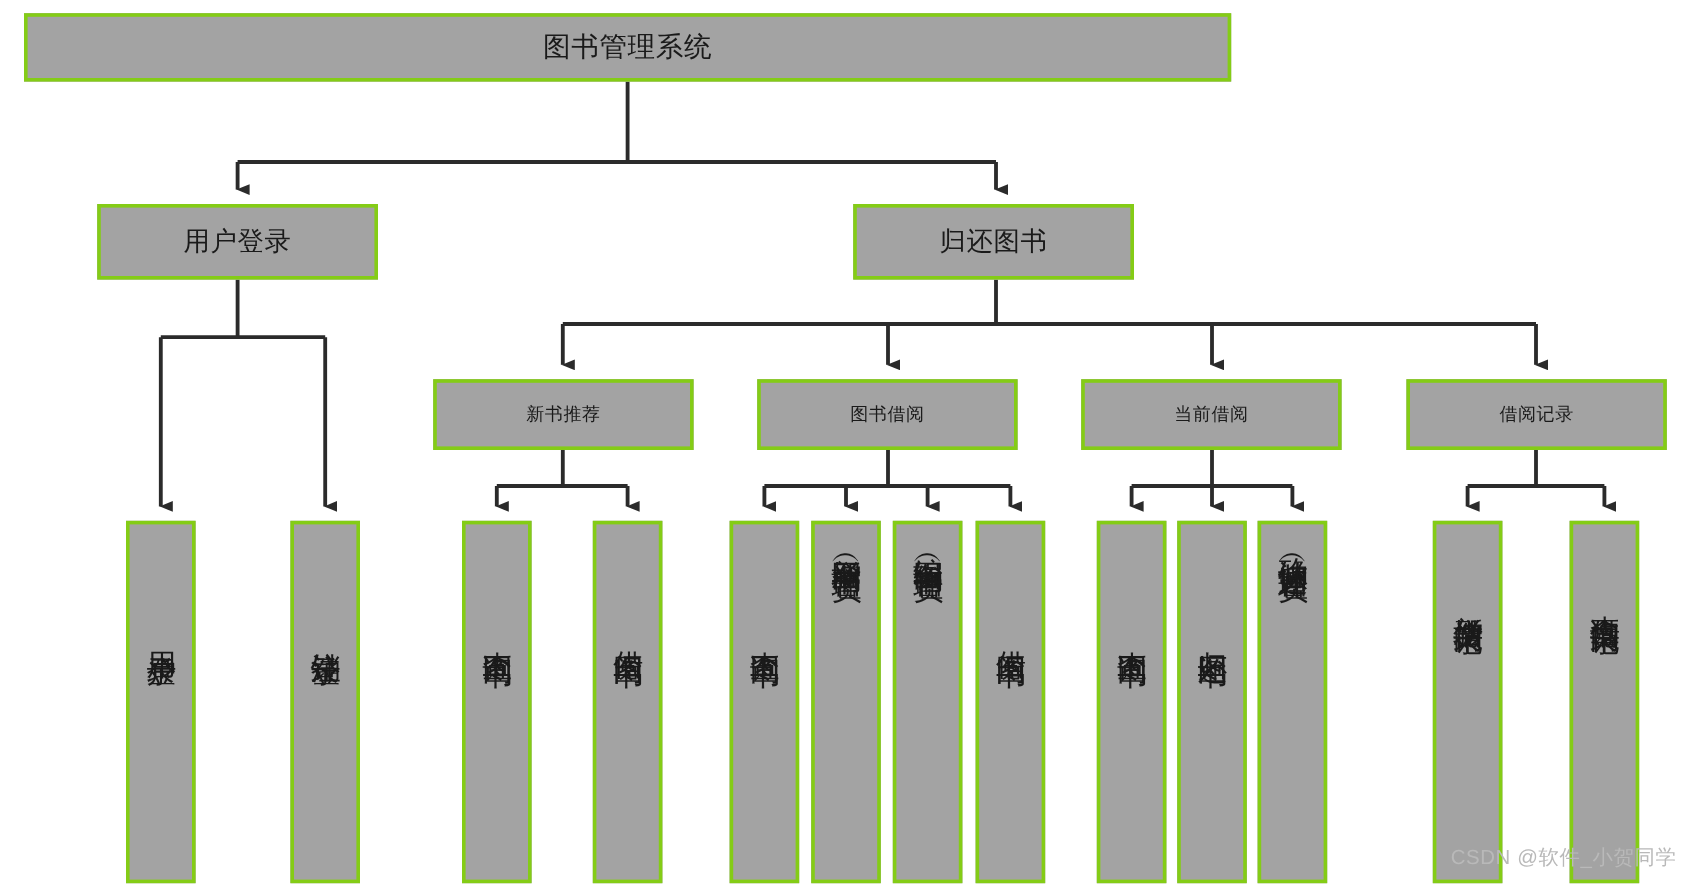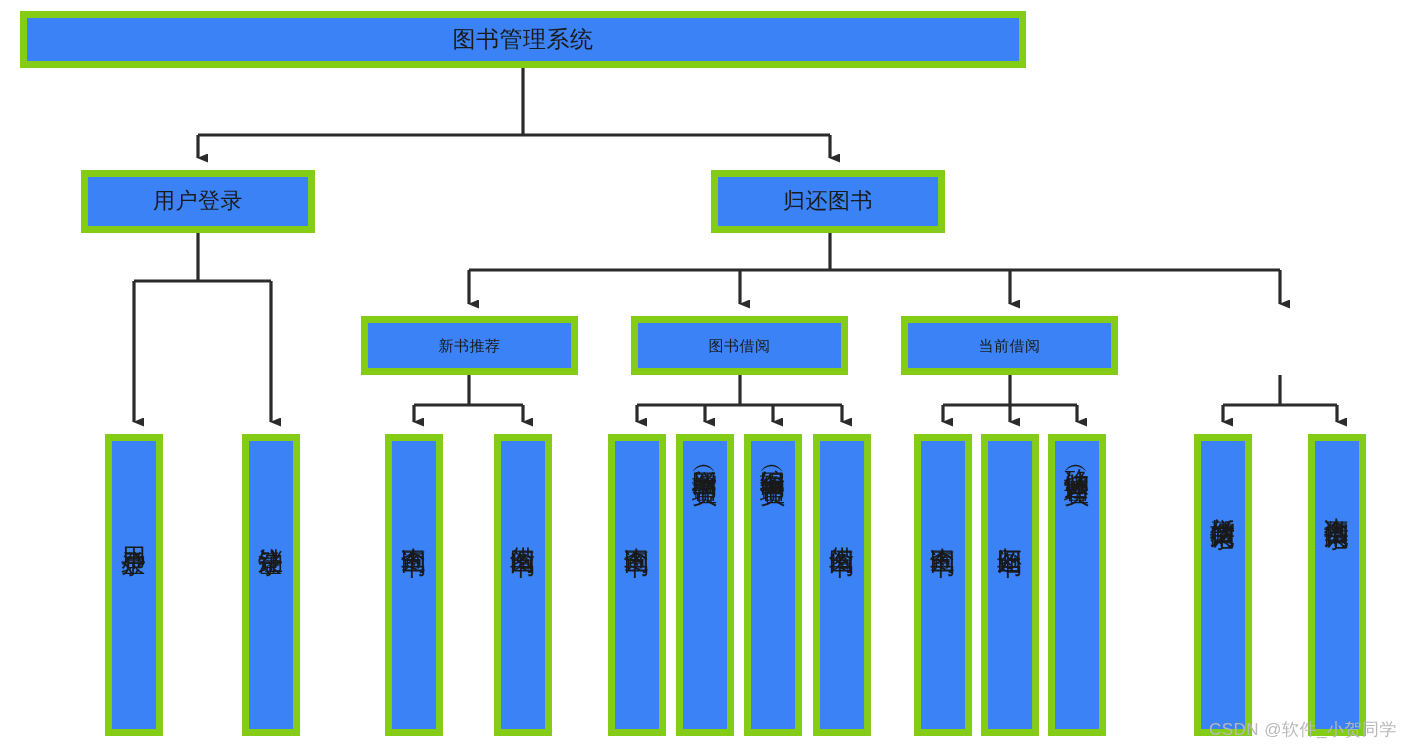--- a/index.html
+++ b/index.html
@@ -21,22 +21,22 @@
     position: absolute;
     left: 0;
     top: 0;
     width: 1405px;
     height: 747px;
     pointer-events: none;
   }
   .node {
     position: absolute;
     box-sizing: border-box;
-    background: #3b82f6;
-    border: 7px solid #84cc16;
+    background: #a3a3a3;
+    border: 3px solid #84cc16;
     display: flex;
     align-items: center;
     justify-content: center;
     color: #1a1a1a;
     z-index: 2;
   }
   .node .lbl {
     display: block;
     text-align: center;
     line-height: 1.02;
@@ -65,21 +65,21 @@
     font-size: 25px;
     line-height: 1.12;
     letter-spacing: 2px;
     white-space: nowrap;
   }
   .leaf.mid .lbl { margin-top: 78px; }
   .leaf.midlow .lbl { margin-top: 48px; }
   .watermark {
     position: absolute;
     right: 8px;
-    bottom: 6px;
+    bottom: 21px;
     font-size: 17px;
     color: #b9b9b9;
     z-index: 3;
     white-space: nowrap;
     letter-spacing: 0.5px;
   }
 </style>
 </head>
 <body>
 
@@ -148,20 +148,23 @@
 
   <div class="node lvl2" style="left:361px; top:316px; width:217px;">
     <span class="lbl">新书推荐</span>
   </div>
   <div class="node lvl2" style="left:631px; top:316px; width:217px;">
     <span class="lbl">图书借阅</span>
   </div>
   <div class="node lvl2" style="left:901px; top:316px; width:217px;">
     <span class="lbl">当前借阅</span>
   </div>
+  <div class="node lvl2" style="left:1172px; top:316px; width:217px;">
+    <span class="lbl">借阅记录</span>
+  </div>
 
   <div class="node leaf mid" style="left:105px; width:58px;">
     <span class="lbl">用户登录</span>
   </div>
   <div class="node leaf mid" style="left:242px; width:58px;">
     <span class="lbl">注销登录</span>
   </div>
 
   <div class="node leaf mid" style="left:385px; width:58px;">
     <span class="lbl">查询图书</span>

